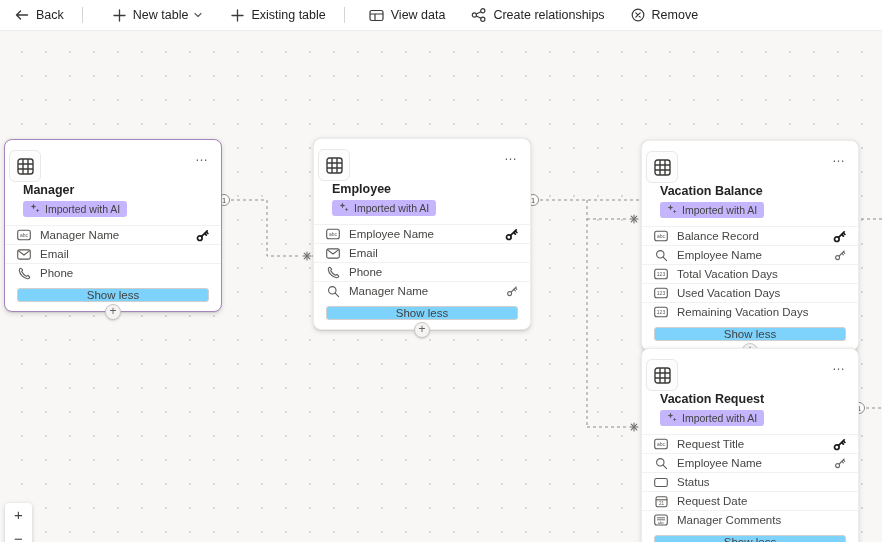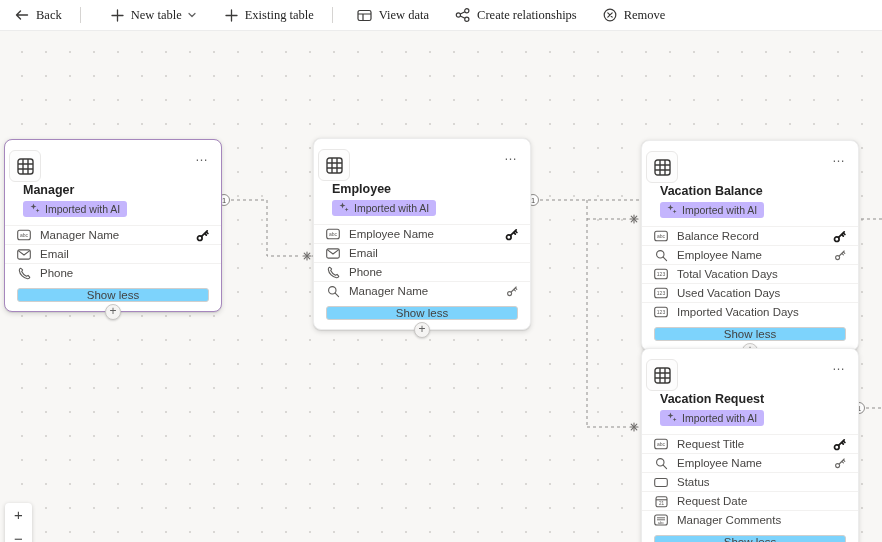--- a/index.html
+++ b/index.html
@@ -1,21 +1,21 @@
 <!DOCTYPE html>
 <html><head>
 <meta charset="utf-8">
 <style>
   * { margin:0; padding:0; box-sizing:border-box; }
   html,body { width:882px; height:542px; overflow:hidden; background:#fff;
     font-family:"Liberation Sans","DejaVu Sans",sans-serif; }
 
   
   .toolbar { position:absolute; left:0; top:0; width:882px; height:30px; background:#fff;
-    display:flex; align-items:center; font-size:12.5px; color:#242424; z-index:5;font-family:Liberation Serif, serif; }
+    display:flex; align-items:center; font-size:12.5px; color:#242424; z-index:5; }
   .tb-item { display:flex; align-items:center; gap:7px; padding:0 10px; height:30px; cursor:pointer; white-space:nowrap; }
   .tb-item svg { display:block; }
   .tb-divider { width:1px; height:16px; background:#d6d4d2; margin:0 8px; }
   .tb-back { margin-left:4px; }
   .chev { margin-left:-2px; }
 
   
   .canvas { position:absolute; left:0; top:30px; width:882px; height:512px;
     background-color:#f8f7f5;
     background-image:radial-gradient(circle,#d9d7d4 1.1px,transparent 1.1px);
@@ -396,21 +396,21 @@
       </span>
     <span class="flabel">Used Vacation Days</span>
   </div>
   <div class="field-row">
     <span class="ficon">
         <svg width="14" height="12" viewBox="0 0 14 12">
           <rect x="0.7" y="1.2" width="12.6" height="9.6" rx="2" stroke="#5c5a58" stroke-width="1.1" fill="none"></rect>
           <text x="7" y="8" font-size="5" fill="#5c5a58" text-anchor="middle" font-family="Liberation Sans,sans-serif">123</text>
         </svg>
       </span>
-    <span class="flabel">Imported Vacation Days</span>
+    <span class="flabel">Remaining Vacation Days</span>
   </div>
   <div class="show-less-wrap">
     <button class="show-less">Show less</button>
   </div>
   <div class="add-btn">+</div>
 </div>
 
 <div class="card" id="card-vrequest">
   <div class="card-header">
     <div class="tbl-icon-box">

